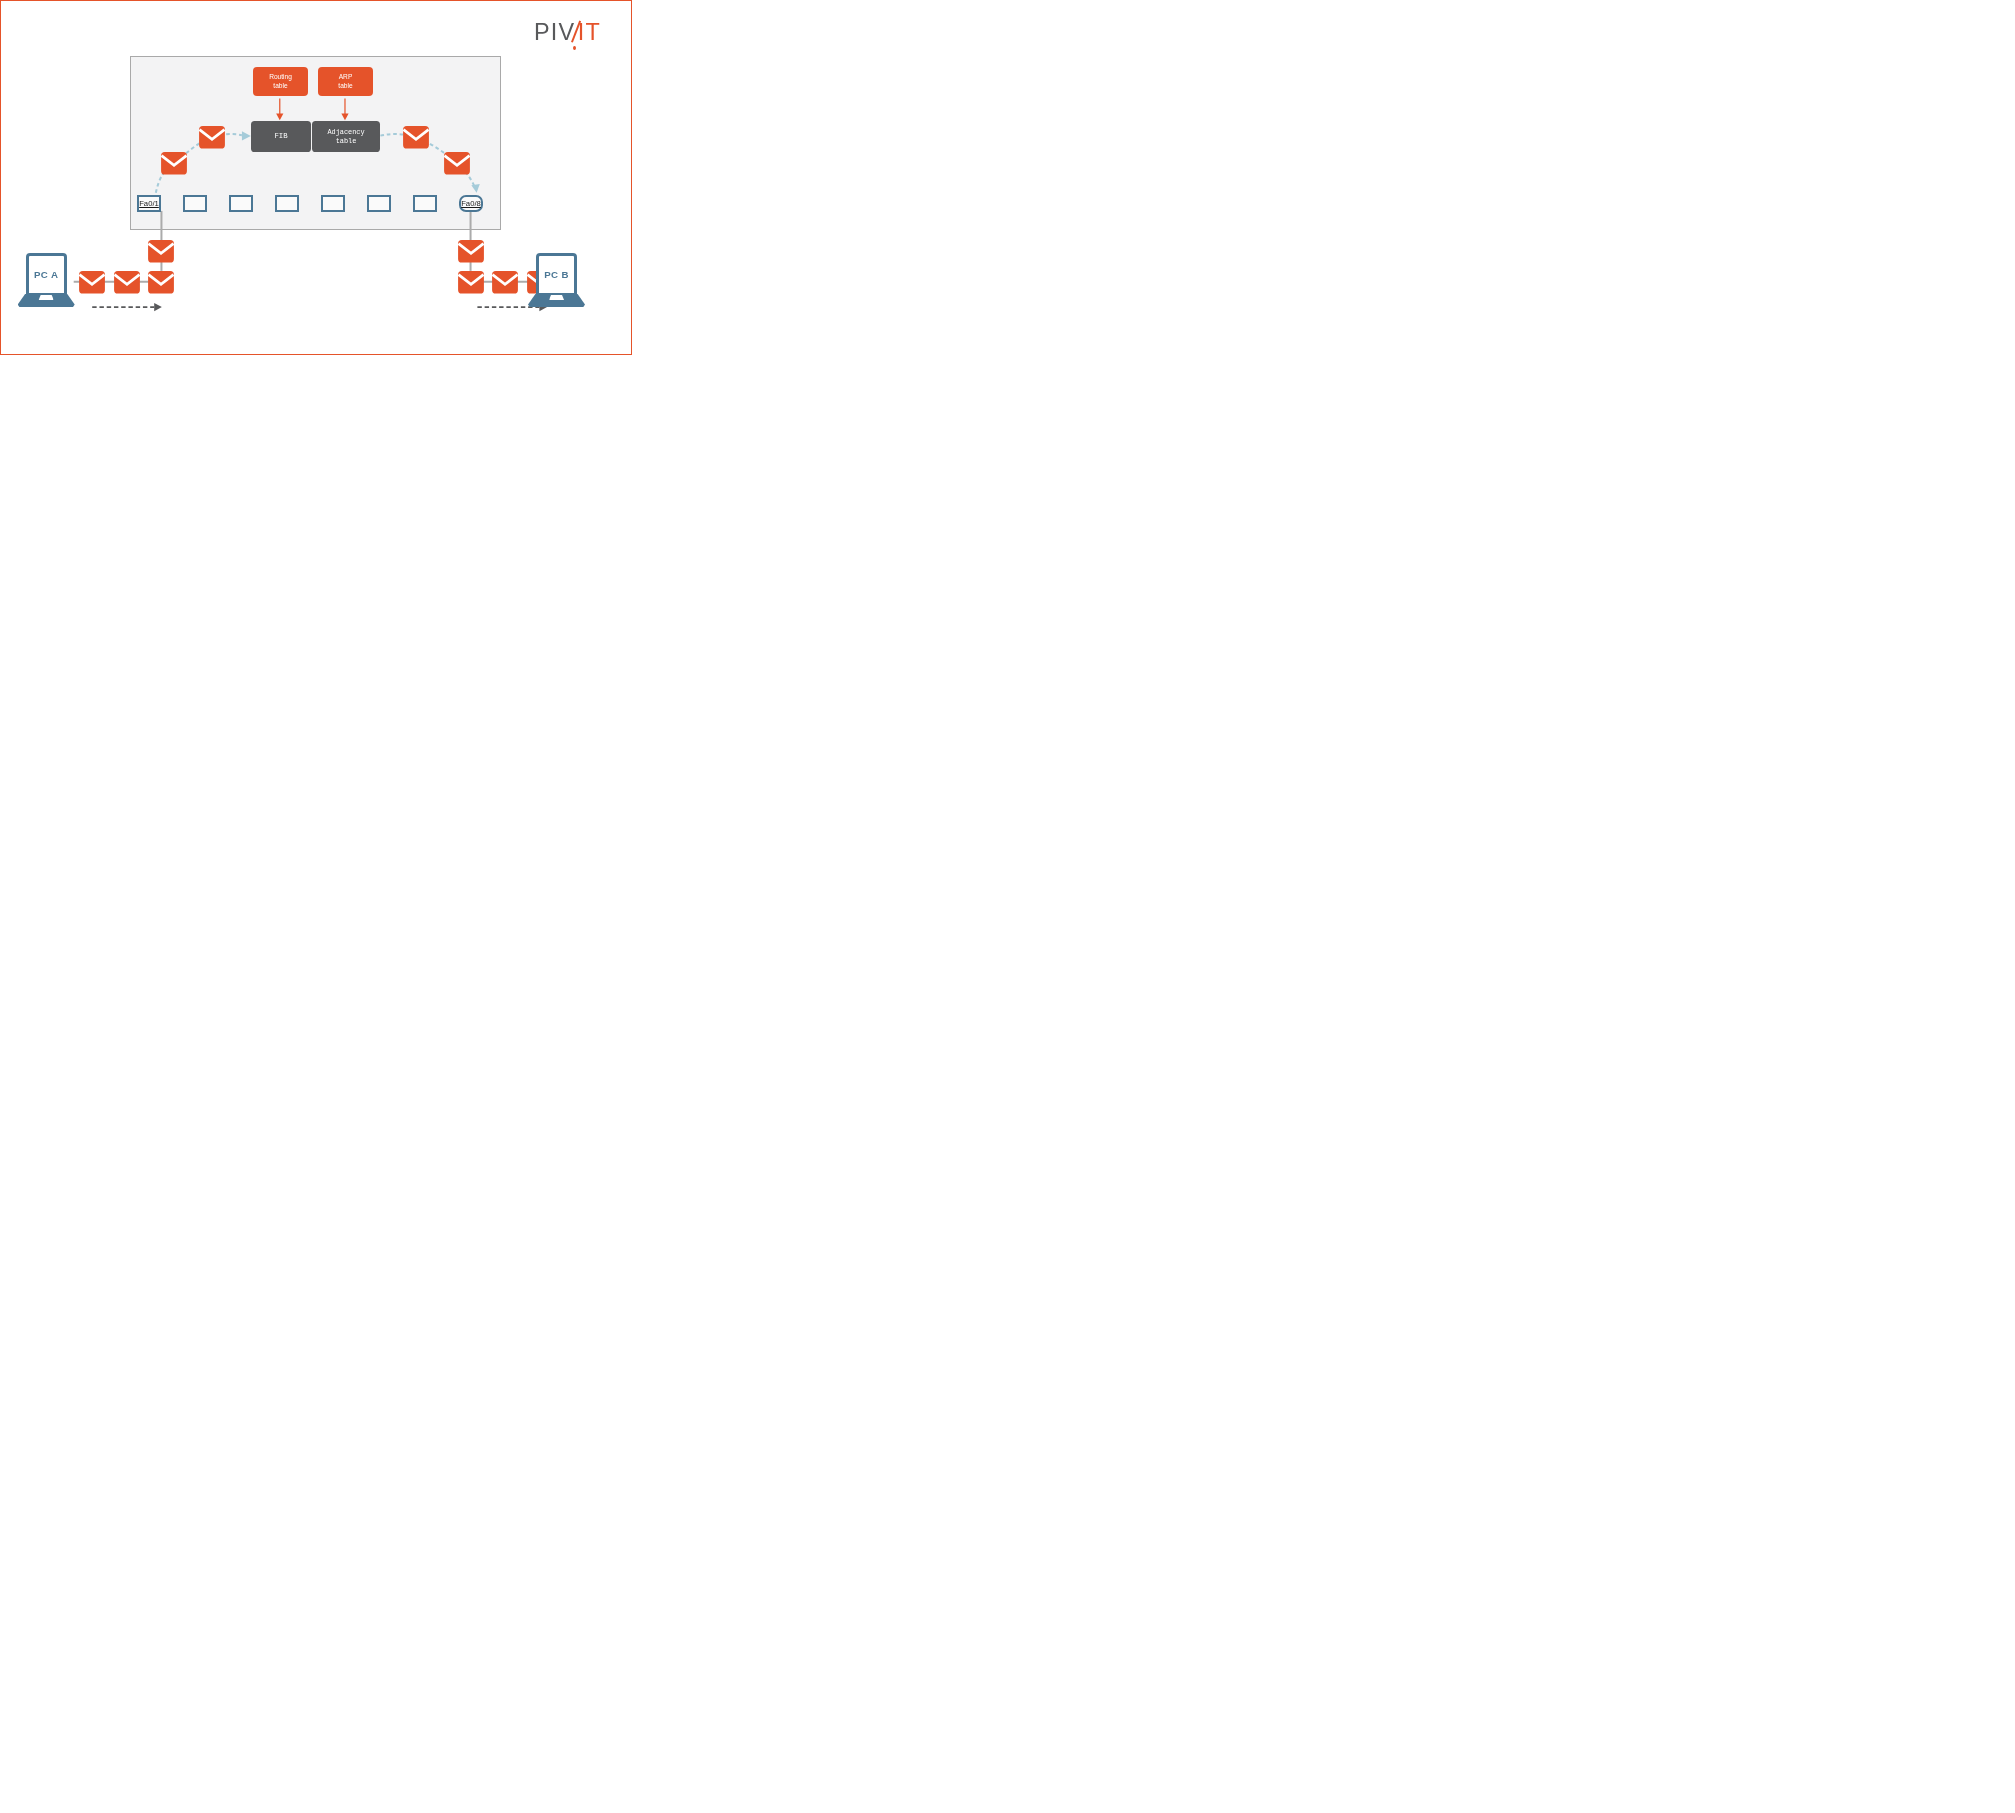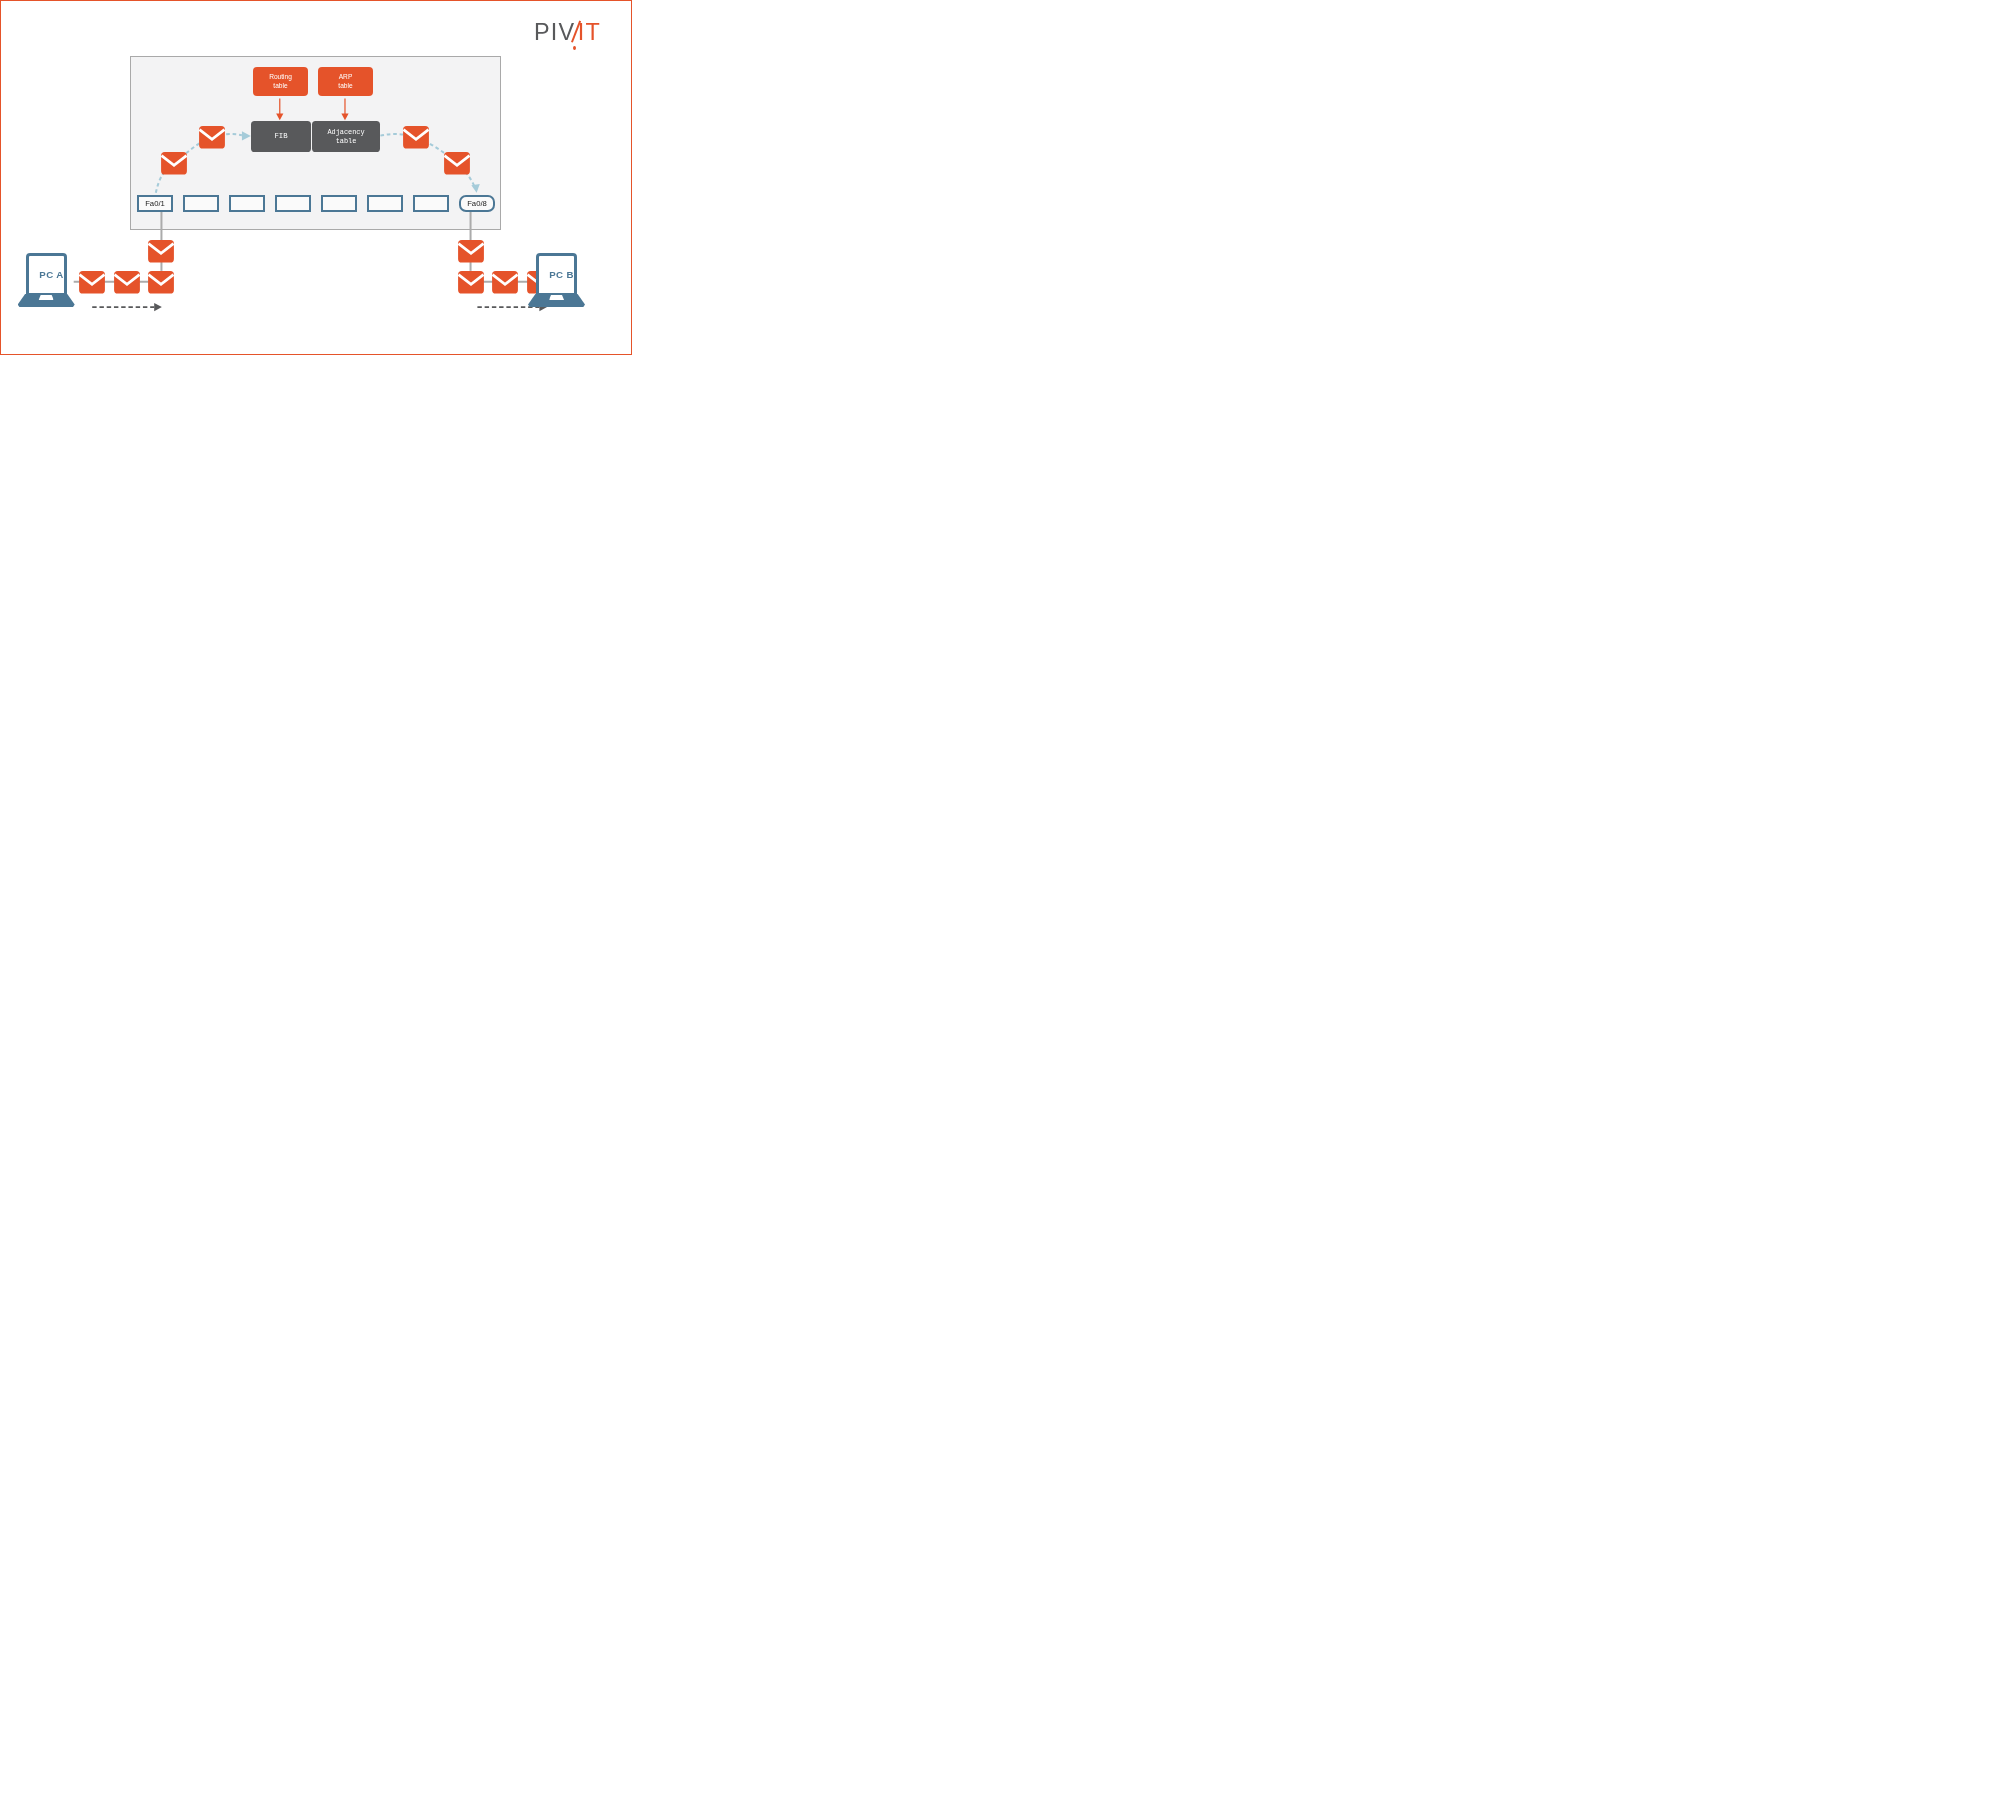--- a/index.html
+++ b/index.html
@@ -33,29 +33,29 @@
   .panel{position:absolute;left:130px;top:56px;width:371px;height:174px;background:var(--panel-bg);border:1.6px solid var(--panel-border);}
 
   
   .wires{position:absolute;left:0;top:0;width:632px;height:355px;z-index:2;}
 
   
   .obox{position:absolute;background:var(--brand-orange);color:#fff;border-radius:4px;display:flex;align-items:center;justify-content:center;text-align:center;font-size:6.6px;font-weight:500;line-height:1.25;white-space:pre-line;z-index:4;}
   .dbox{position:absolute;background:var(--dark-gray);color:#fff;border-radius:3.6px;display:flex;align-items:center;justify-content:center;text-align:center;font-size:6.9px;font-weight:500;line-height:1.25;white-space:pre-line;z-index:4;font-family:Liberation Mono, monospace;}
 
   
-  .port{position:absolute;top:195px;width:36px;height:17px;background:var(--port-fill);border:2px solid var(--steel-blue);display:flex;align-items:center;justify-content:center;font-size:7.7px;color:var(--text-black);z-index:4;}
+  .port{position:absolute;top:195px;width:24px;height:17px;background:var(--port-fill);border:2px solid var(--steel-blue);display:flex;align-items:center;justify-content:center;font-size:7.7px;color:var(--text-black);z-index:4;text-decoration:underline;}
 
   
   .env{position:absolute;width:26px;height:22.6px;z-index:5;}
   .env svg{display:block;width:100%;height:100%;}
 
   
   .laptop{position:absolute;width:57px;height:54px;z-index:6;}
-  .screen{position:absolute;left:8px;right:8px;top:0;height:43px;background:#fff;border:3.2px solid var(--steel-blue);border-radius:4px 4px 1.2px 1.2px;display:flex;align-items:center;justify-content:flex-end;}
+  .screen{position:absolute;left:8px;right:8px;top:0;height:43px;background:#fff;border:3.2px solid var(--steel-blue);border-radius:4px 4px 1.2px 1.2px;display:flex;align-items:center;justify-content:center;}
   .pc-label{color:var(--steel-blue);font-size:9.7px;font-weight:600;letter-spacing:0.4px;}
   .base{position:absolute;left:0;right:0;bottom:0;height:13px;background:var(--steel-blue);clip-path:polygon(13% 0,87% 0,100% 80%,97% 100%,3% 100%,0 80%);}
   .notch{position:absolute;left:50%;transform:translateX(-50%);top:42px;width:15.3px;height:5.2px;background:#fff;clip-path:polygon(14% 0,86% 0,100% 100%,0 100%);z-index:7;}
 </style>
 </head>
 <body>
 
 <div class="canvas">
   <div class="frame"></div>
 

